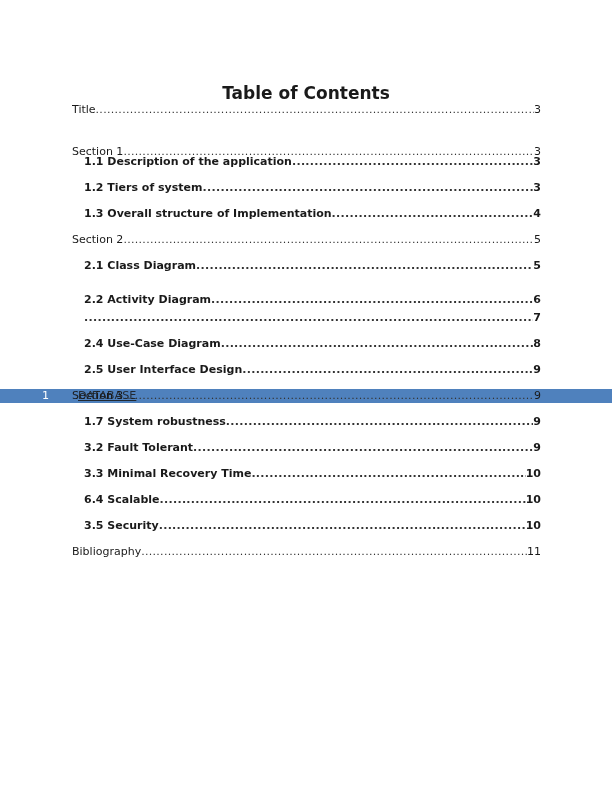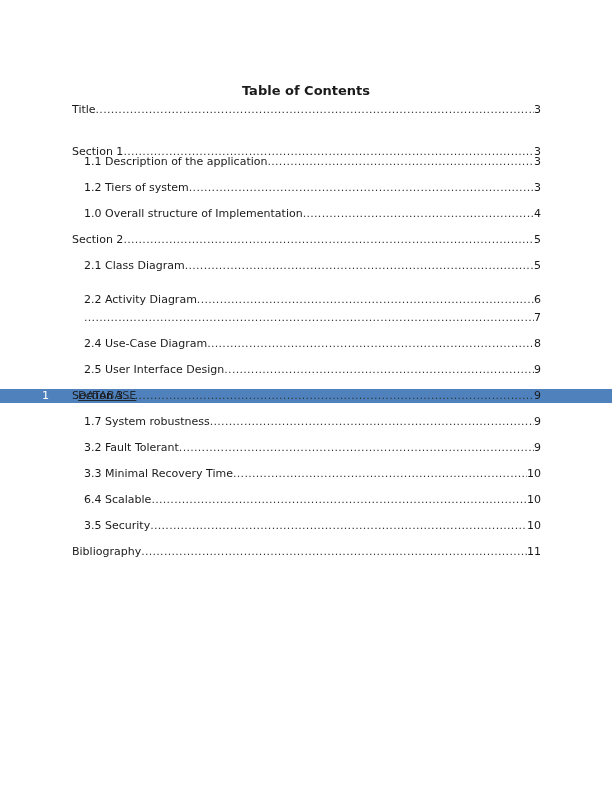--- a/index.html
+++ b/index.html
@@ -2,27 +2,27 @@
 <html><head>
   <meta charset="utf-8">
   <style>
     html, body { margin: 0; padding: 0; }
     body {
       width: 612px; height: 792px; background: #ffffff; position: relative; overflow: hidden;
       font-family: "DejaVu Sans", sans-serif; color: #1a1a1a;
     }
     .title {
       position: absolute; top: 83px; left: 0; width: 612px; text-align: center;
-      font-weight: bold; font-size: 13px;
+      font-weight: bold; font-size: 17px;
     }
     .toc-entry {
       position: absolute; left: 72px; width: 469px; height: 16px;
       font-size: 11px; line-height: 16px; display: flex; white-space: nowrap; overflow: hidden; align-items: flex-end;
     }
-    .toc-entry.l2 { left: 84px; width: 457px; }
+    .toc-entry.l2 { left: 84px; width: 457px; font-weight: bold; }
     .toc-entry .label { flex: 0 0 auto; }
     .toc-entry .leader { flex: 1 1 auto; overflow: hidden; letter-spacing: 0.3px; color: #333; }
     .toc-entry .leader::before { content: "..................................................................................................................................................................................................................................."; }
     .toc-entry .page { flex: 0 0 auto; }
     .band {
       position: absolute; left: 0; top: 389px; width: 612px; height: 14px; background: #4f81bd;
     }
     .band-num {
       position: absolute; left: 42px; top: 388px; font-size: 11.2px; line-height: 16px; color: #ffffff;
     }
@@ -51,21 +51,21 @@
   <span class="label">1.1 Description of the application</span>
   <span class="leader"></span>
   <span class="page">3</span>
 </div>
 <div class="toc-entry l2" style="top:180px">
   <span class="label">1.2 Tiers of system</span>
   <span class="leader"></span>
   <span class="page">3</span>
 </div>
 <div class="toc-entry l2" style="top:206px">
-  <span class="label">1.0 Overall structure of Implementation</span>
+  <span class="label">1.3 Overall structure of Implementation</span>
   <span class="leader"></span>
   <span class="page">4</span>
 </div>
 <div class="toc-entry" style="top:232px">
   <span class="label">Section 2</span>
   <span class="leader"></span>
   <span class="page">5</span>
 </div>
 <div class="toc-entry l2" style="top:258px">
   <span class="label">2.1 Class Diagram</span>

